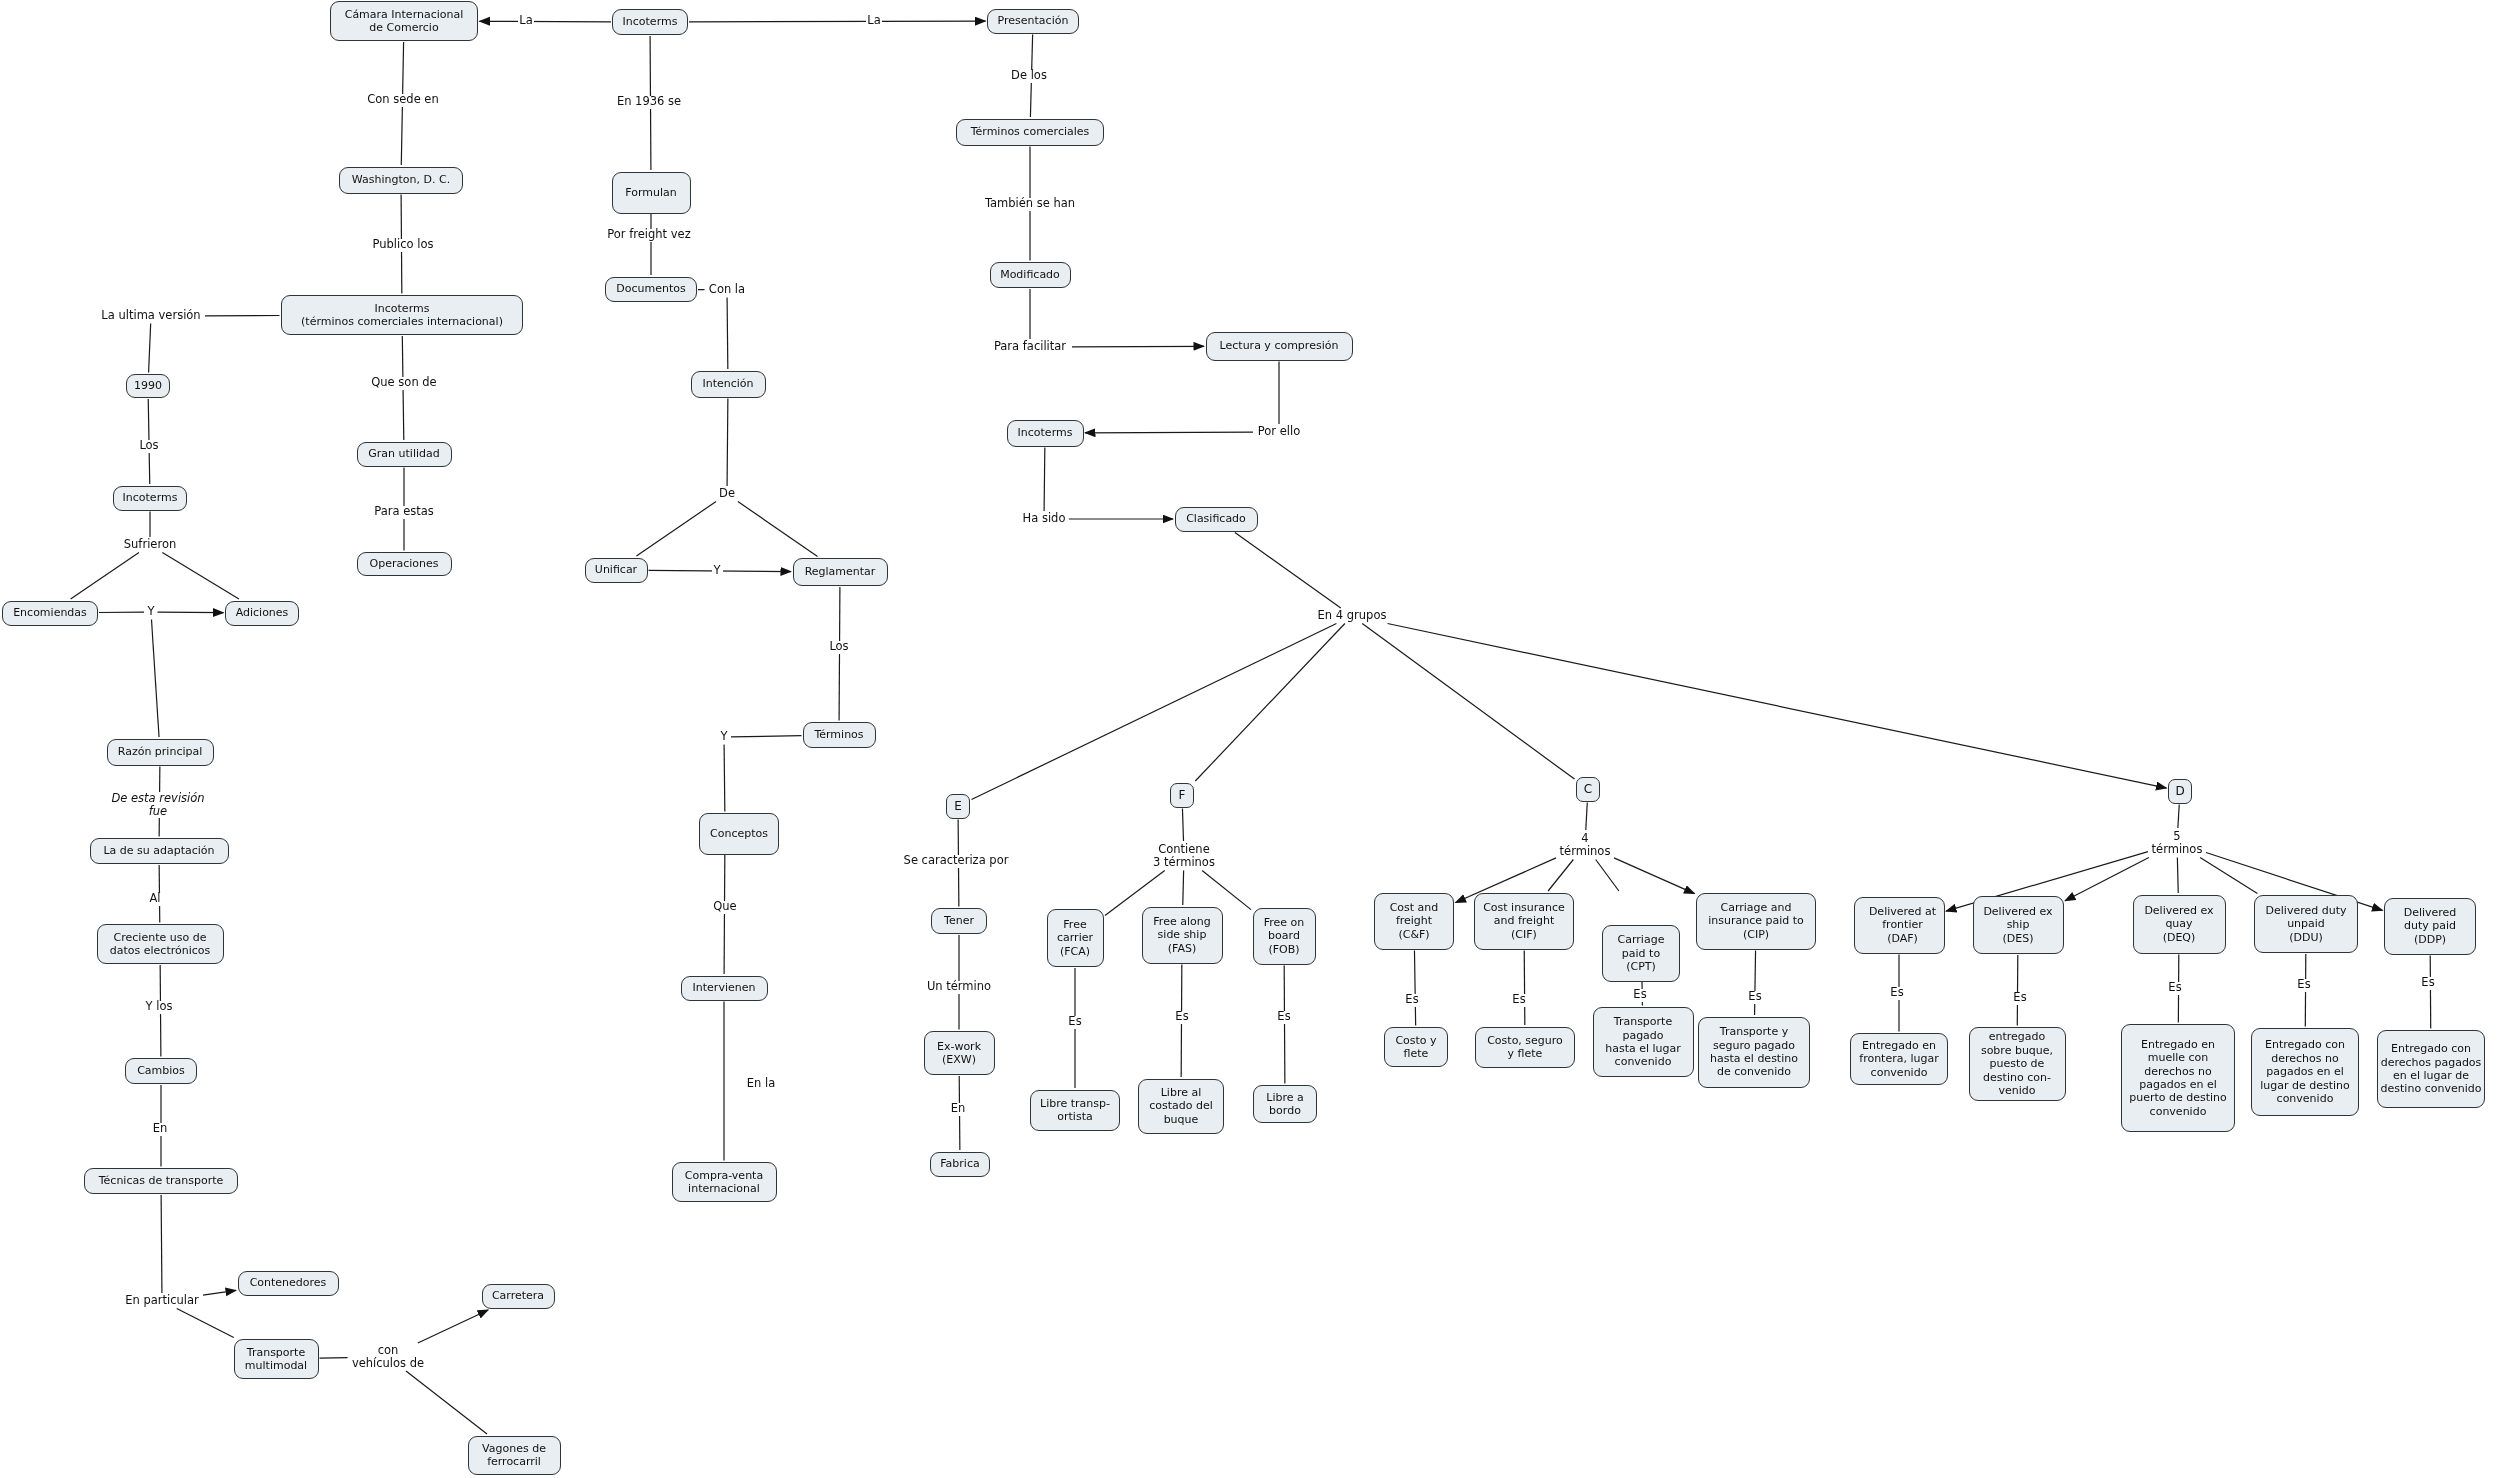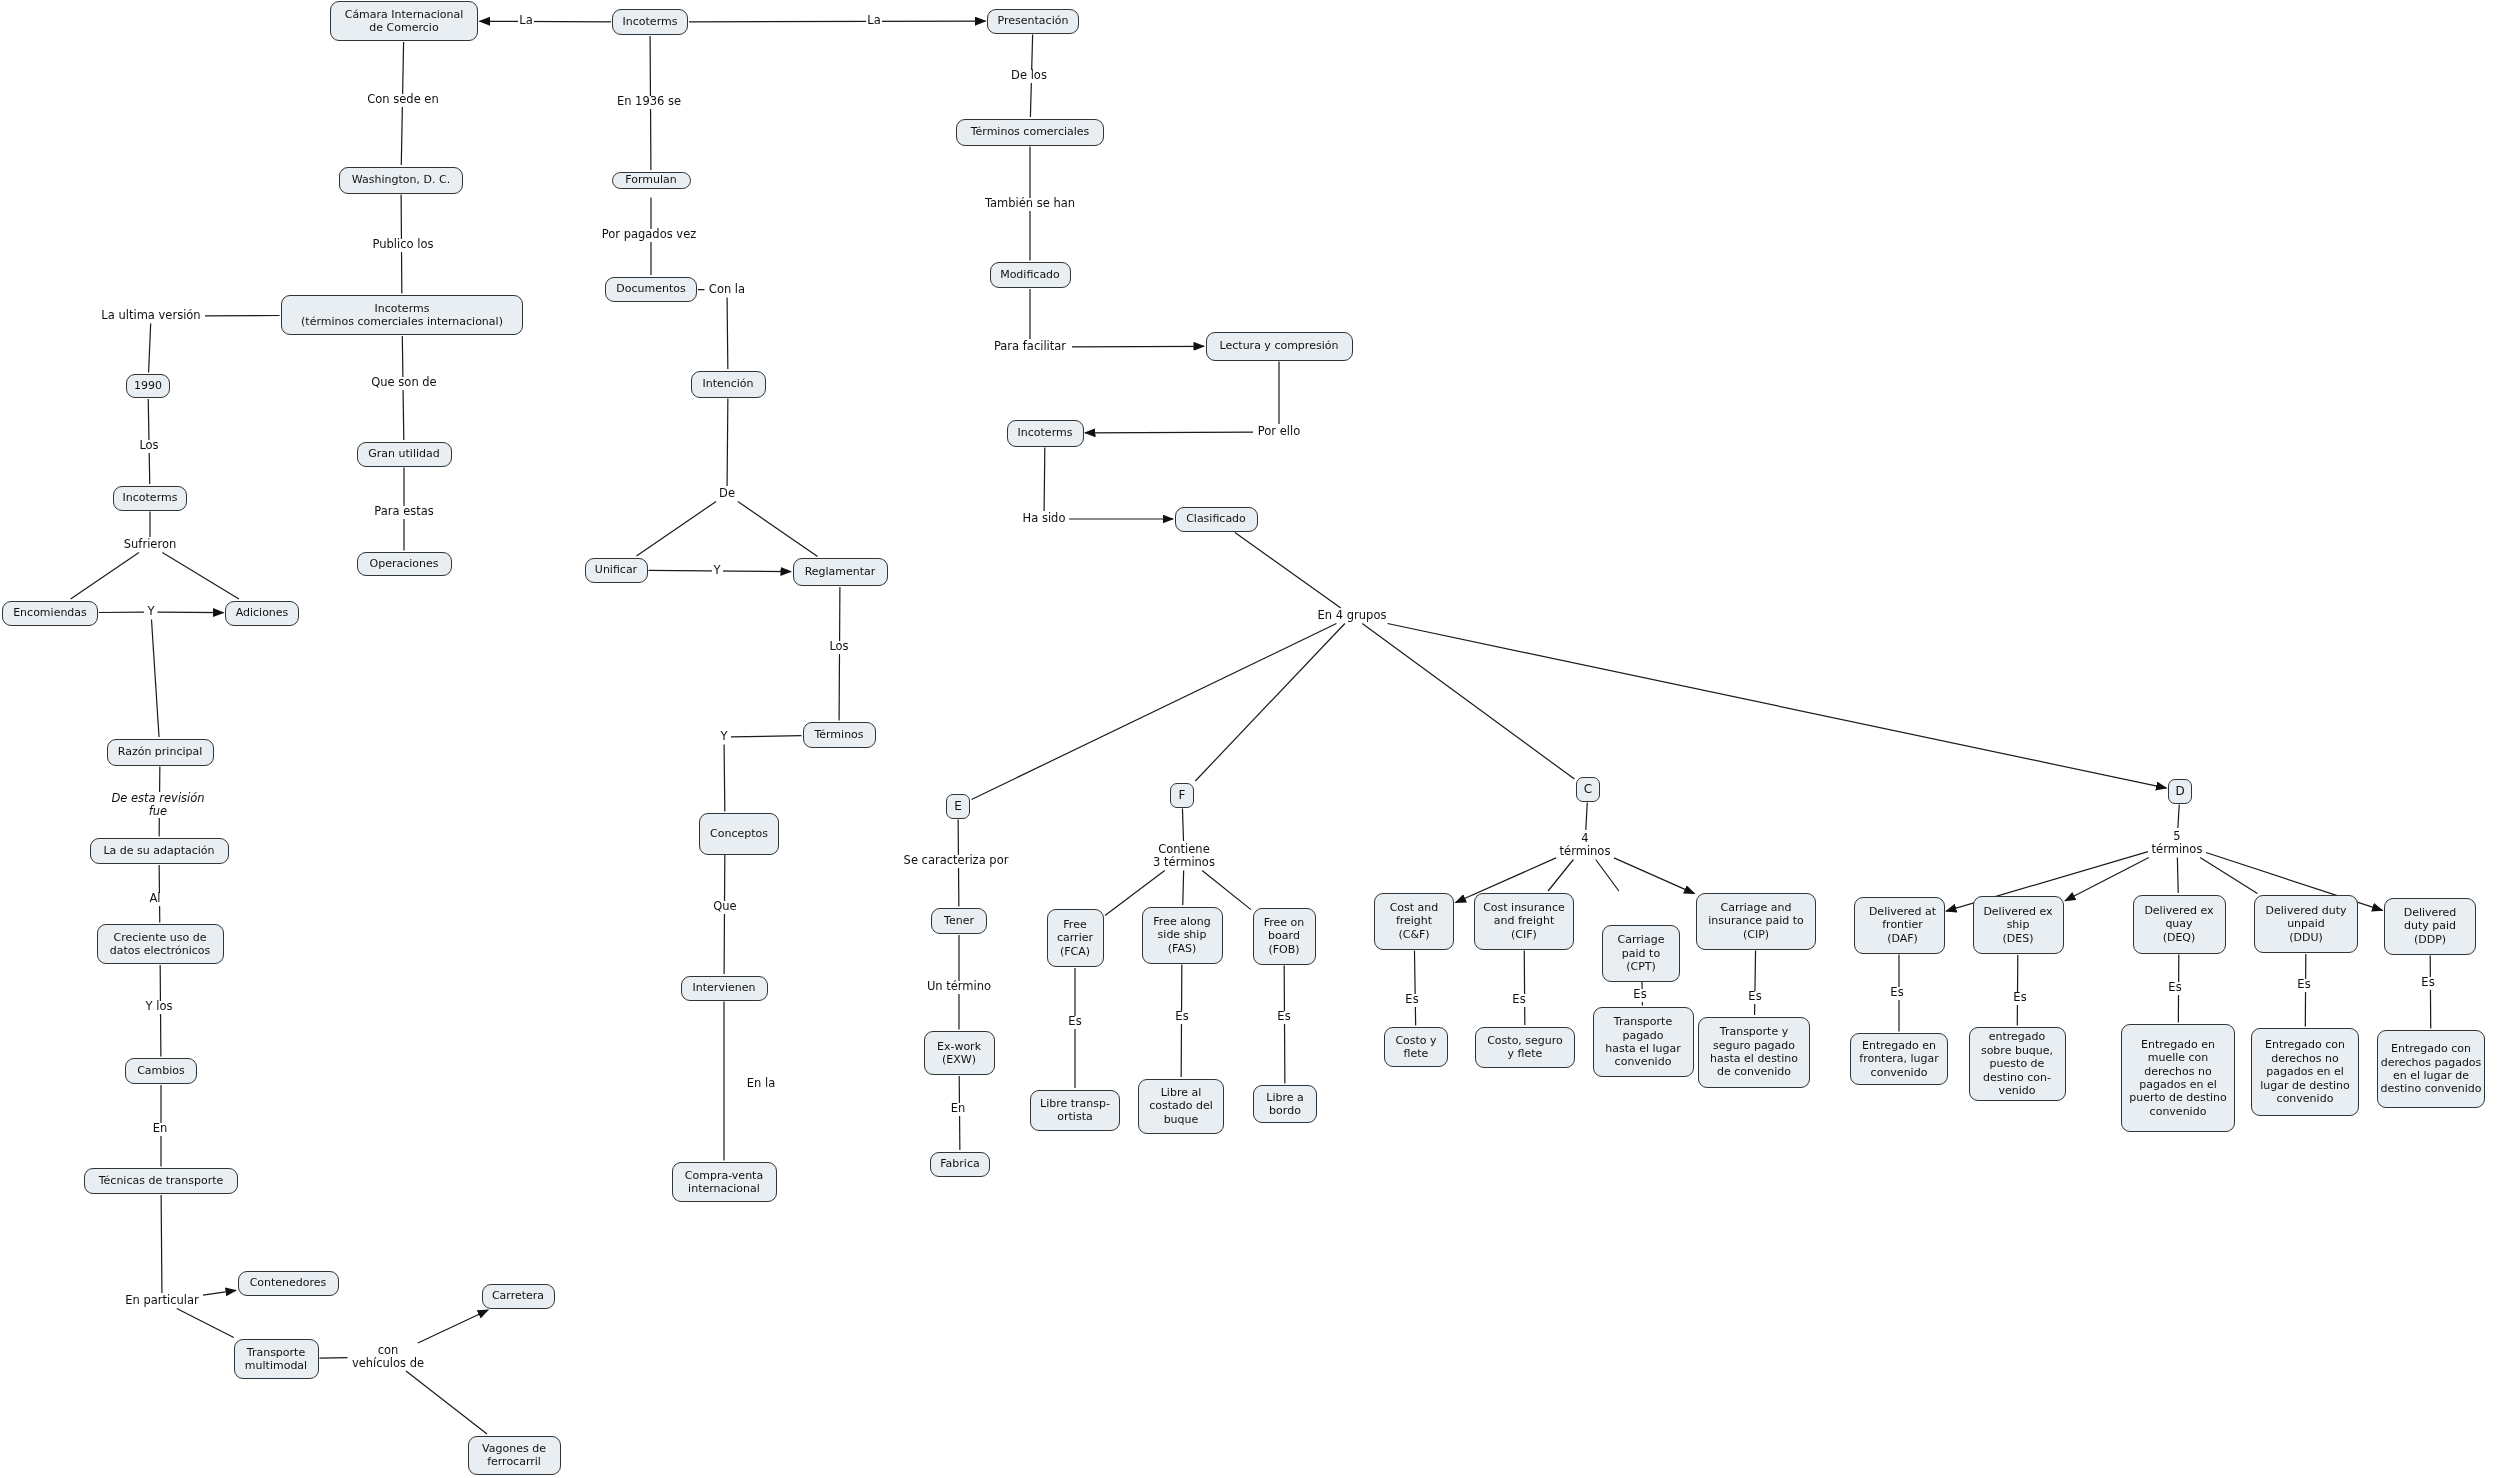--- a/index.html
+++ b/index.html
@@ -153,21 +153,21 @@
     <div class="elabel" style="left: 145.5px; top: 605.5px; width: 11px; height: 13px;">Y</div>
     <div class="elabel" style="left: 108px; top: 792px; width: 100px; height: 26px; font-style: italic;">De esta revisión
 fue</div>
     <div class="elabel" style="left: 147.5px; top: 892.5px; width: 15px; height: 13px;">Al</div>
     <div class="elabel" style="left: 142.5px; top: 1000.5px; width: 33px; height: 13px;">Y los</div>
     <div class="elabel" style="left: 150.5px; top: 1122.5px; width: 19px; height: 13px;">En</div>
     <div class="elabel" style="left: 122px; top: 1294.5px; width: 80px; height: 13px;">En particular</div>
     <div class="elabel" style="left: 349px; top: 1344px; width: 78px; height: 26px;">con
 vehículos de</div>
     <div class="elabel" style="left: 615px; top: 95.5px; width: 68px; height: 13px;">En 1936 se</div>
-    <div class="elabel" style="left: 600px; top: 228.5px; width: 98px; height: 13px;">Por pagados vez</div>
+    <div class="elabel" style="left: 600px; top: 228.5px; width: 98px; height: 13px;">Por freight vez</div>
     <div class="elabel" style="left: 706px; top: 283.5px; width: 42px; height: 13px;">Con la</div>
     <div class="elabel" style="left: 717px; top: 487.5px; width: 20px; height: 13px;">De</div>
     <div class="elabel" style="left: 711.5px; top: 564.5px; width: 11px; height: 13px;">Y</div>
     <div class="elabel" style="left: 827px; top: 640.5px; width: 24px; height: 13px;">Los</div>
     <div class="elabel" style="left: 718.5px; top: 730.5px; width: 11px; height: 13px;">Y</div>
     <div class="elabel" style="left: 711px; top: 900.5px; width: 28px; height: 13px;">Que</div>
     <div class="elabel" style="left: 708px; top: 1077.5px; width: 34px; height: 13px; margin-left: 36px;">En la</div>
     <div class="elabel" style="left: 1008px; top: 69.5px; width: 42px; height: 13px;">De los</div>
     <div class="elabel" style="left: 982px; top: 197.5px; width: 96px; height: 13px;">También se han</div>
     <div class="elabel" style="left: 989px; top: 340.5px; width: 82px; height: 13px;">Para facilitar</div>
@@ -213,21 +213,21 @@
     <div class="node" style="left: 96.5px; top: 924px; width: 127px; height: 40px;">Creciente uso de
 datos electrónicos</div>
     <div class="node" style="left: 125px; top: 1058px; width: 72px; height: 26px;">Cambios</div>
     <div class="node" style="left: 84px; top: 1168px; width: 154px; height: 26px;">Técnicas de transporte</div>
     <div class="node" style="left: 237.5px; top: 1270.5px; width: 101px; height: 25px;">Contenedores</div>
     <div class="node" style="left: 233.5px; top: 1339px; width: 85px; height: 40px;">Transporte
 multimodal</div>
     <div class="node" style="left: 481.5px; top: 1283.5px; width: 73px; height: 25px;">Carretera</div>
     <div class="node" style="left: 467.5px; top: 1435.5px; width: 93px; height: 39px; text-align: center;">Vagones de
 ferrocarril</div>
-    <div class="node" style="left: 611.5px; top: 171.5px; width: 79px; height: 17px; border-radius: 10px;">Formulan</div>
+    <div class="node" style="left: 611.5px; top: 171.5px; width: 79px; height: 42px;">Formulan</div>
     <div class="node" style="left: 605px; top: 276.5px; width: 92px; height: 25px;">Documentos</div>
     <div class="node" style="left: 690.5px; top: 370.5px; width: 75px; height: 27px;">Intención</div>
     <div class="node" style="left: 584.5px; top: 557.5px; width: 63px; height: 25px;">Unificar</div>
     <div class="node" style="left: 792.5px; top: 558px; width: 95px; height: 28px;">Reglamentar</div>
     <div class="node" style="left: 802.5px; top: 722px; width: 73px; height: 26px;">Términos</div>
     <div class="node" style="left: 699px; top: 813px; width: 80px; height: 42px;">Conceptos</div>
     <div class="node" style="left: 680.5px; top: 975.5px; width: 87px; height: 25px;">Intervienen</div>
     <div class="node" style="left: 671.5px; top: 1162px; width: 105px; height: 40px;">Compra-venta
 internacional</div>
     <div class="node" style="left: 956px; top: 118.5px; width: 148px; height: 27px;">Términos comerciales</div>

